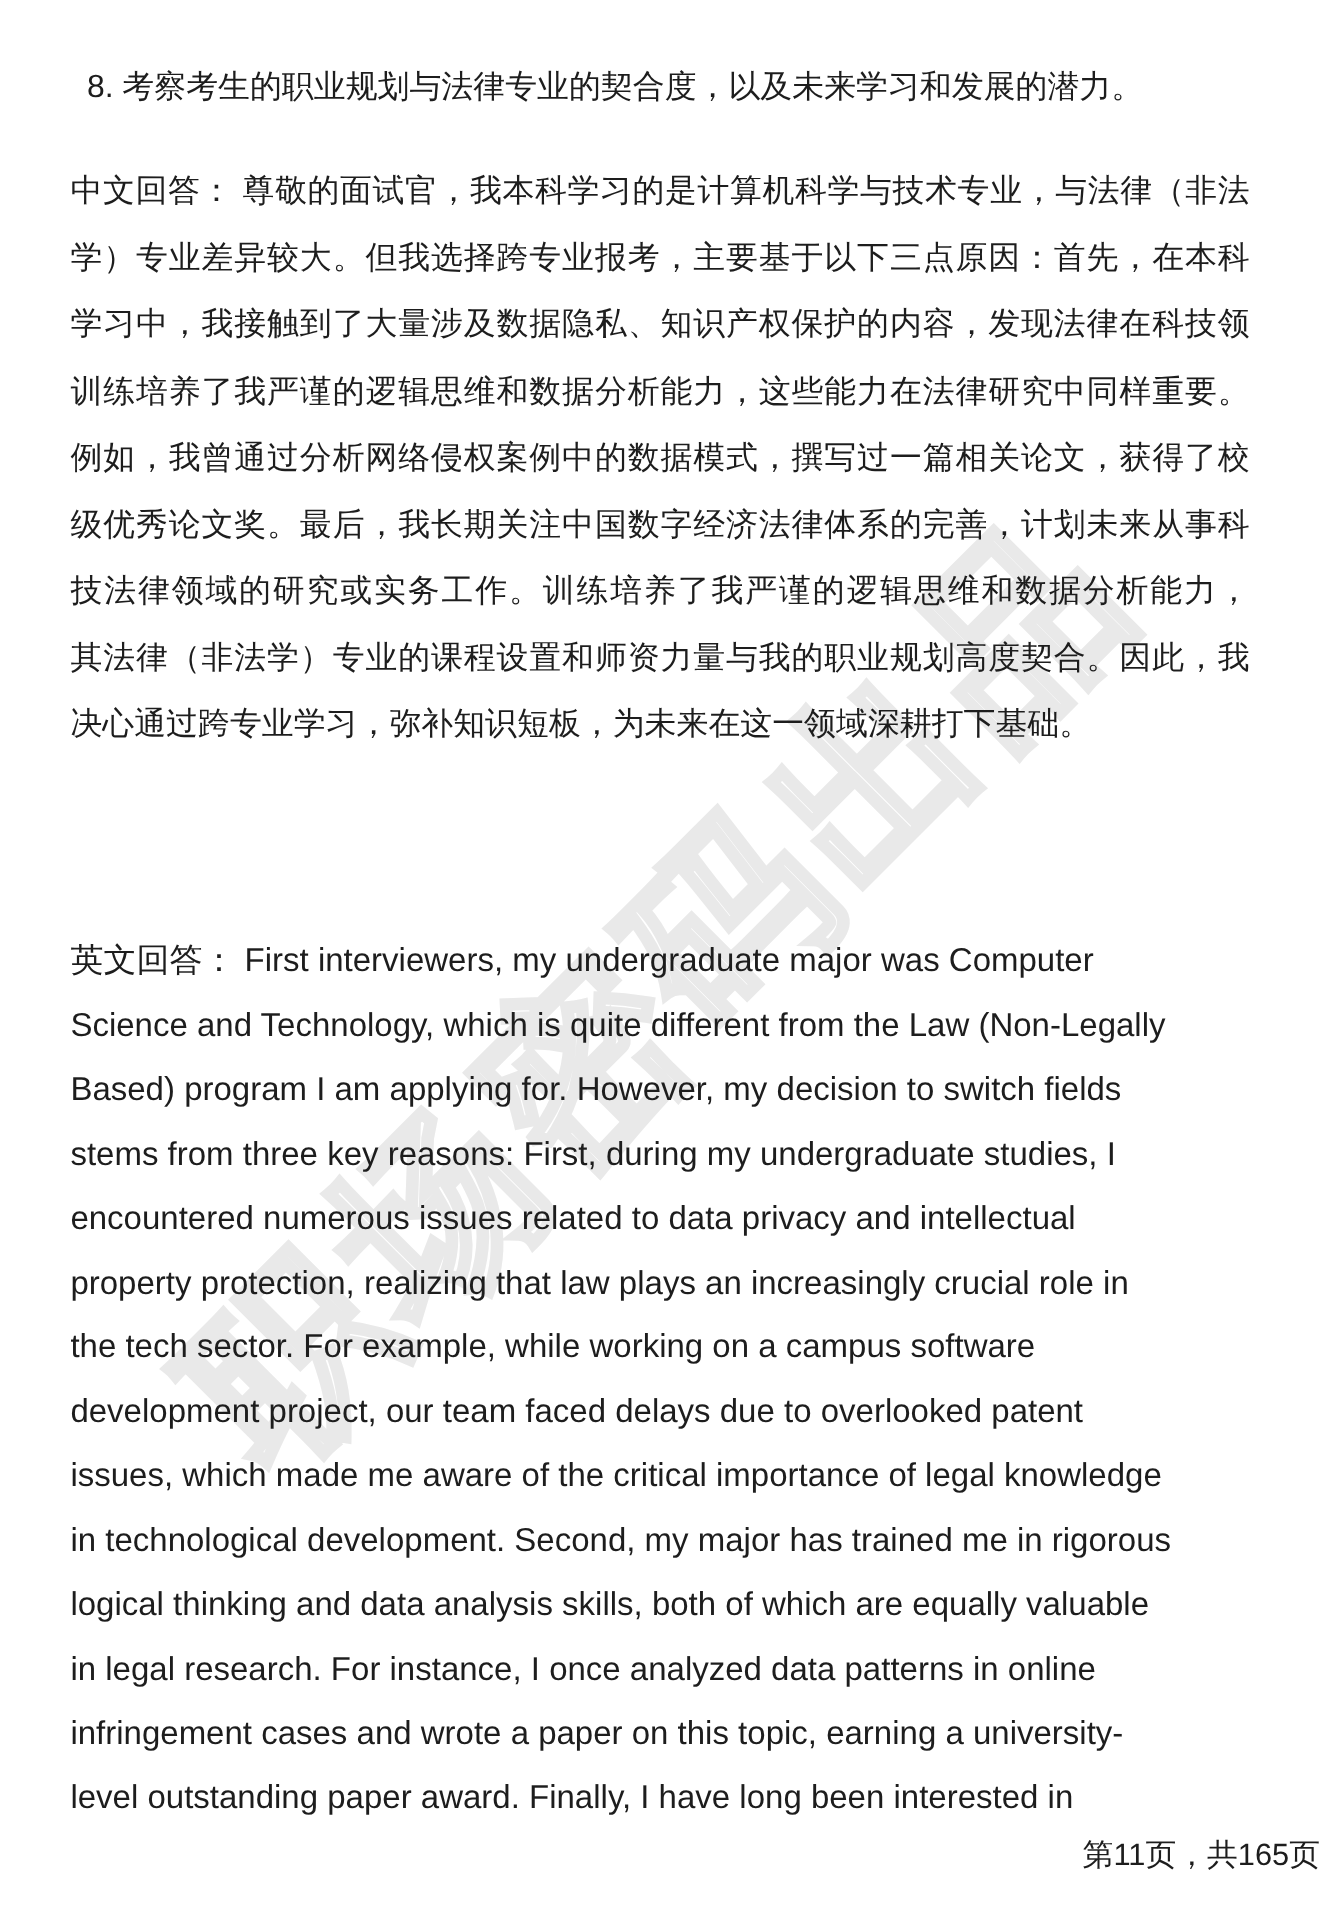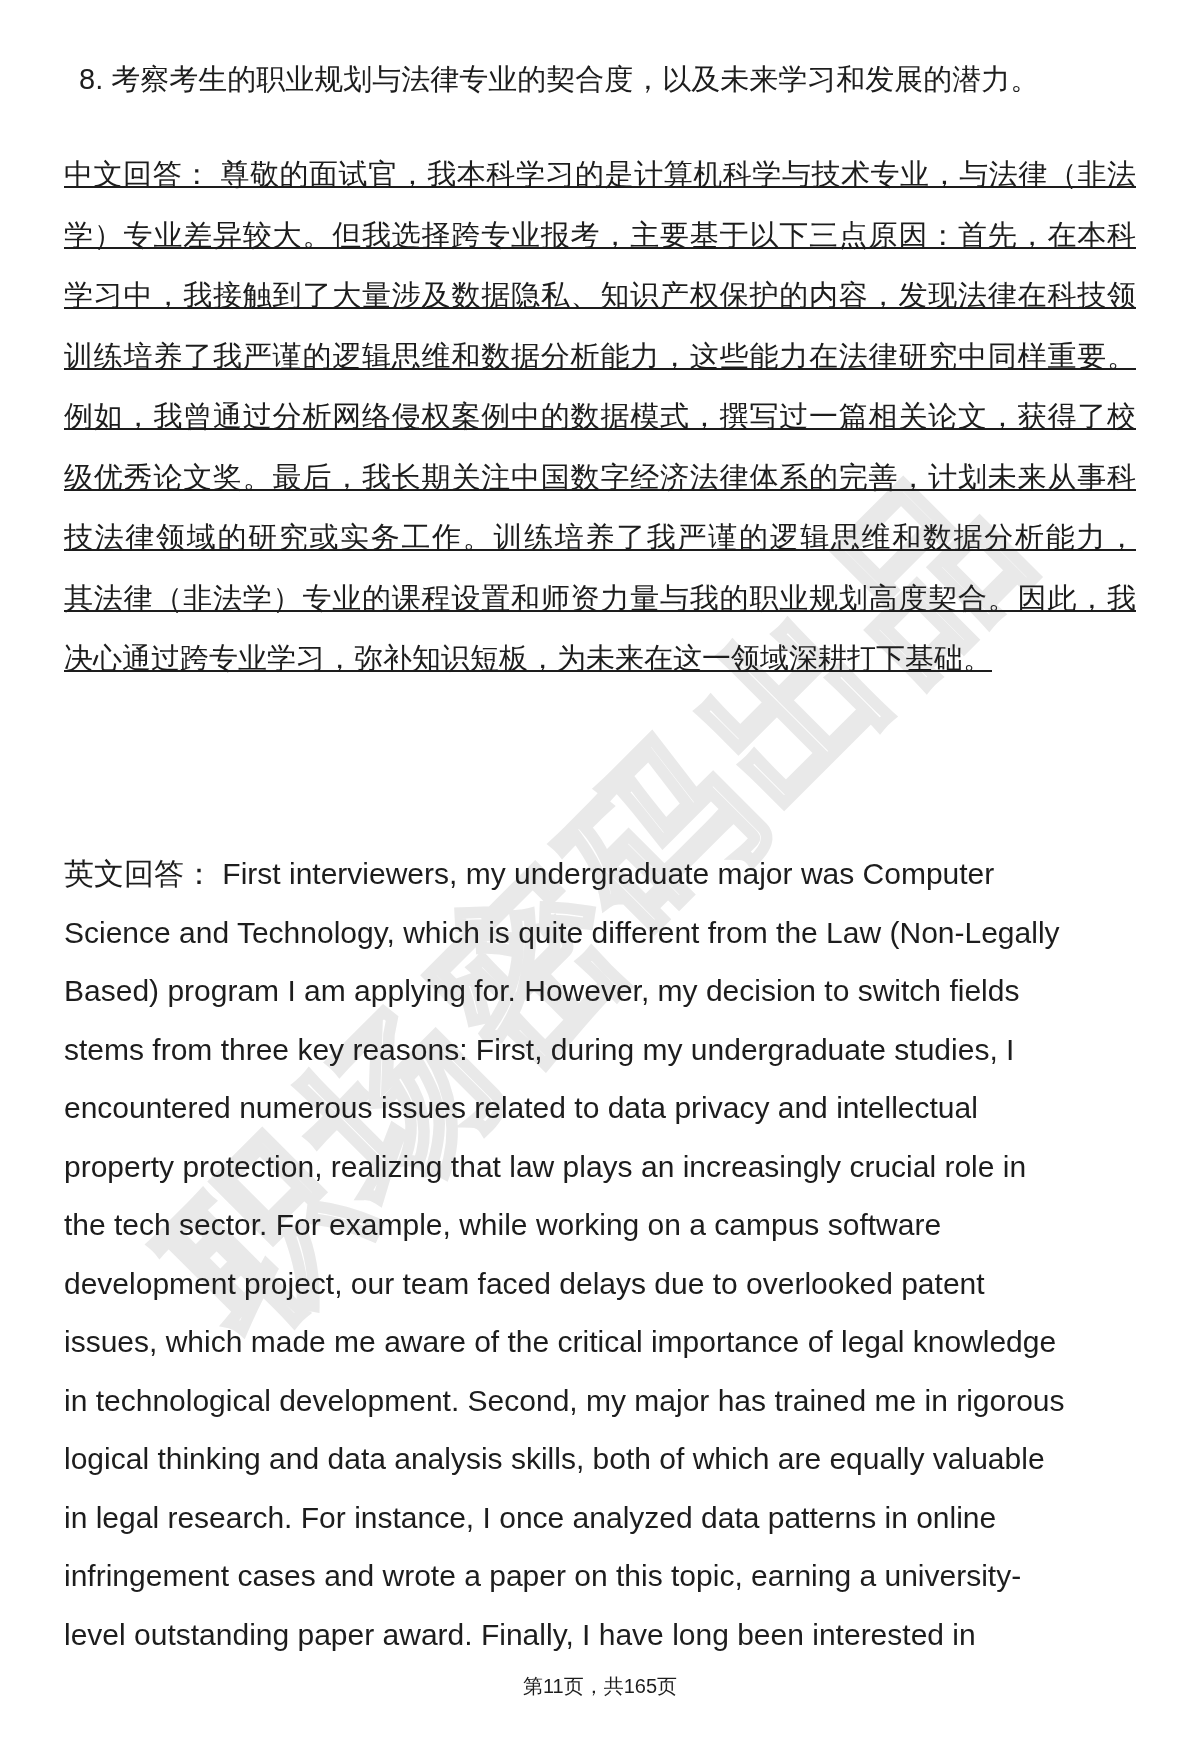--- a/index.html
+++ b/index.html
@@ -31,21 +31,21 @@
     position: absolute;
     left: 79px;
     top: 57px;
     width: 1060px;
     font-size: 29px;
     line-height: 44px;
     white-space: nowrap;
     overflow: hidden;
   }
   .para { position: absolute; left: 64px; width: 1072px; }
-  .para-cn { top: 144px; font-size: 29px; text-decoration: underline; }
+  .para-cn { top: 144px; font-size: 29px; }
   .para-cn .line {
     height: 60.5px;
     line-height: 60.5px;
     overflow: hidden;
     text-align: justify;
     text-align-last: justify;
   }
   .para-cn .line:last-child { text-align-last: left; }
   .para-en { top: 845px; font-size: 30px; }
   .para-en .line {
@@ -53,22 +53,22 @@
     line-height: 58.5px;
     overflow: hidden;
     white-space: nowrap;
     text-align: left;
   }
   .footer {
     position: absolute;
     left: 0;
     top: 1666px;
     width: 100%;
-    text-align: center;
-    font-size: 20px;
+    text-align: right;
+    font-size: 28px;
     line-height: 40px;
   }
 </style>
 </head>
 <body>
 
 <div class="page">
   <div class="watermark">职场密码出品</div>
 
   <div class="content">

